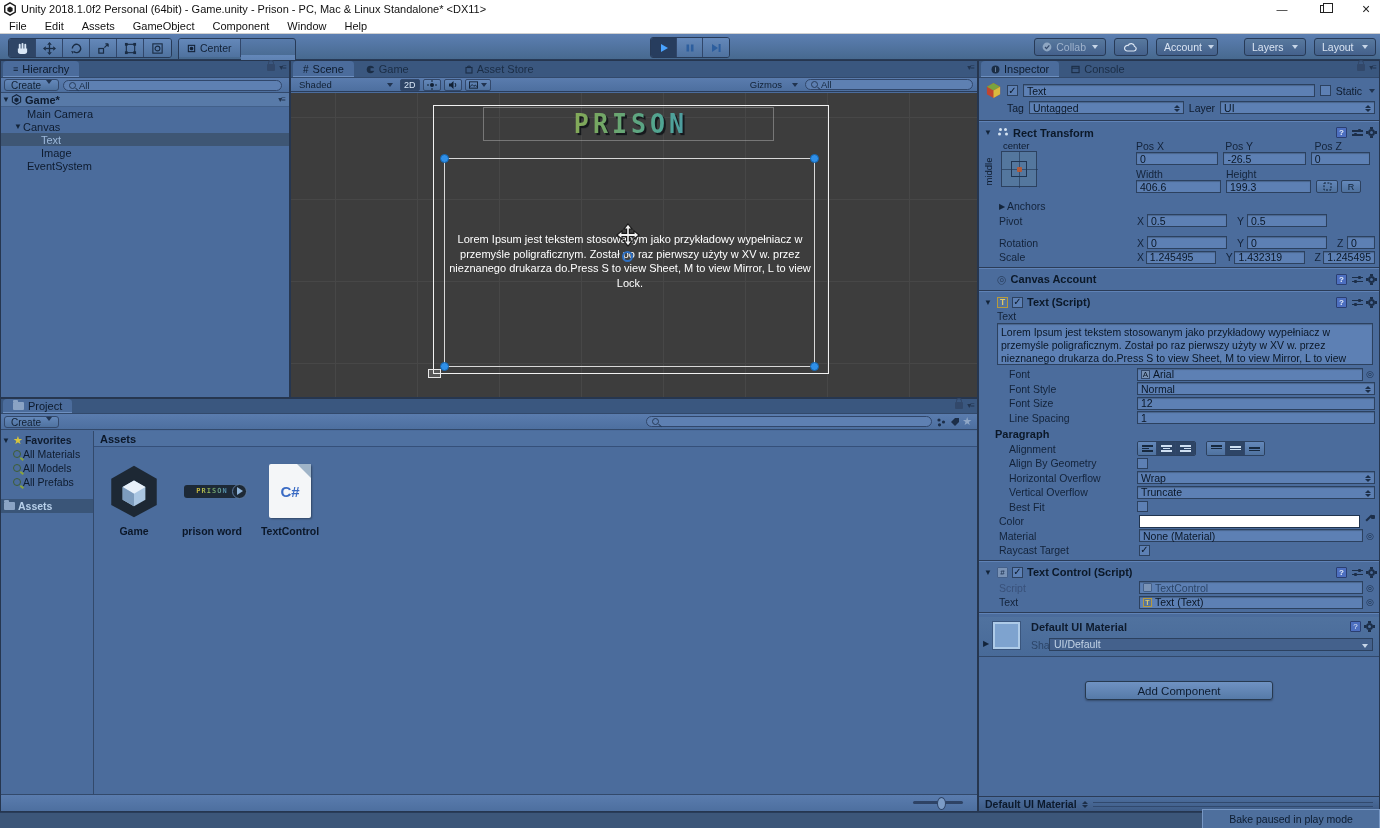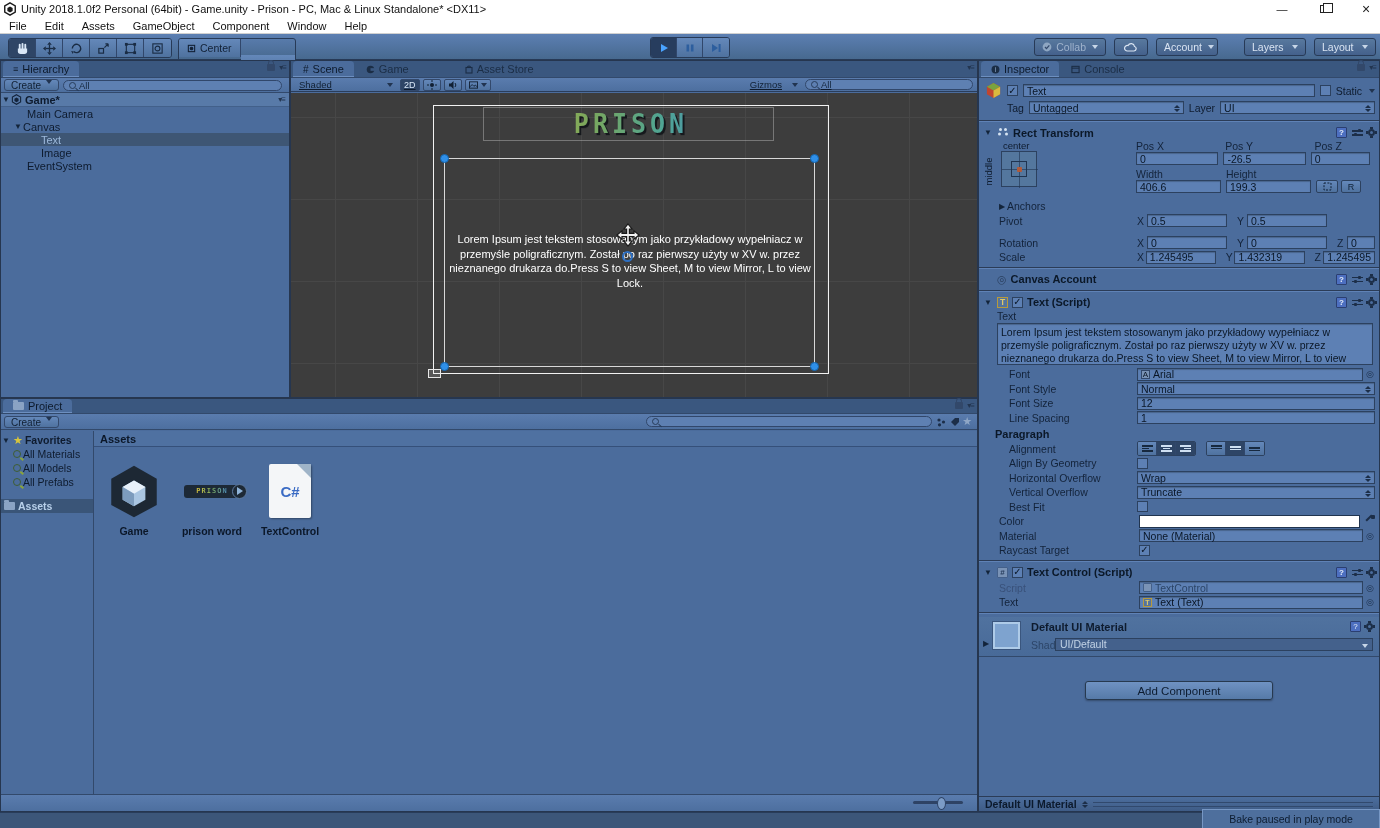--- a/index.html
+++ b/index.html
@@ -57,21 +57,21 @@
   
   #hierarchy { left:0; top:60px; width:290px; height:338px; }
   .hrow { height:13px; display:flex; align-items:center; font-size:11px; color:#0e1b2e; position:relative; }
   .hrow.scene { background:#587aa8; border-bottom:1px solid #42608a; font-weight:bold; height:14px; }
   .hrow.sel { background:#3e5674; color:#9cb8da; }
   .fold { width:10px; font-size:8px; color:#13243a; text-align:center; display:inline-block; }
   .ucube { width:11px; height:11px; margin-right:3px; }
 
   
   #scene { left:290px; top:60px; width:688px; height:338px; }
-  .stoolbar { height:14px; background:linear-gradient(#5a7cae,#4d6f9f); border-bottom:1px solid #2a3d5a; display:flex; align-items:center; padding:0 4px; gap:3px;text-decoration:underline; }
+  .stoolbar { height:14px; background:linear-gradient(#5a7cae,#4d6f9f); border-bottom:1px solid #2a3d5a; display:flex; align-items:center; padding:0 4px; gap:3px; }
   .sdrop { height:11px; padding:0 4px; font-size:9.5px; color:#112033; display:flex; align-items:center; gap:8px; }
   .stool { height:12px; min-width:18px; padding:0 3px; border:1px solid #33496c; border-radius:2px; background:linear-gradient(#6488ba,#4f729f);
     display:flex; align-items:center; justify-content:center; font-size:9px; color:#112033; }
   .stool.active { background:#2e4566; color:#d9e7f6; }
   #viewport { position:absolute; left:0; top:32px; width:686px; height:304px; background-color:#3d3d3d;
     background-image:linear-gradient(to right,#474747 1px,transparent 1px),linear-gradient(to bottom,#474747 1px,transparent 1px);
     background-size:82px 82px; background-position:44px 24px; overflow:hidden; }
   #canvasRect { position:absolute; left:142px; top:12px; width:396px; height:269px; border:1px solid #f2f2f2; }
   #imageRect { position:absolute; left:192px; top:14px; width:291px; height:34px; border:1px solid rgba(190,190,190,.45); }
   #logo { position:absolute; left:142px; top:16px; width:396px; text-align:center;
@@ -929,21 +929,21 @@
 
       <div style="position:relative; height:40px; background:linear-gradient(#50729f,#486a98); border-bottom:1px solid #32496b;">
         <div class="matthumb" style="position:absolute; left:14px; top:5px"></div>
         <span style="position:absolute; left:52px; top:4px; font-weight:bold; font-size:11px">Default UI Material</span>
         <span class="hicons" style="position:absolute; right:6px; top:4px">
           <span class="book">?</span>
           <span class="gear"></span>
         </span>
         <span class="fold" style="position:absolute; left:2px; top:22px">▶</span>
         <span style="position:absolute; left:52px; top:22px; font-size:10.5px; color:#2c4568">Shader</span>
-        <div class="shaderdrop" style="position:absolute; left:76px; top:21px; right:6px">
+        <div class="shaderdrop" style="position:absolute; left:70px; top:21px; right:6px">
           <span>UI/Default</span>
           <span class="caret" style="position:absolute; right:4px; top:5px"></span>
         </div>
       </div>
 
       <div class="addbtn">
           <span>Add Component</span>
         </div>
 
       <div id="previewbar">

